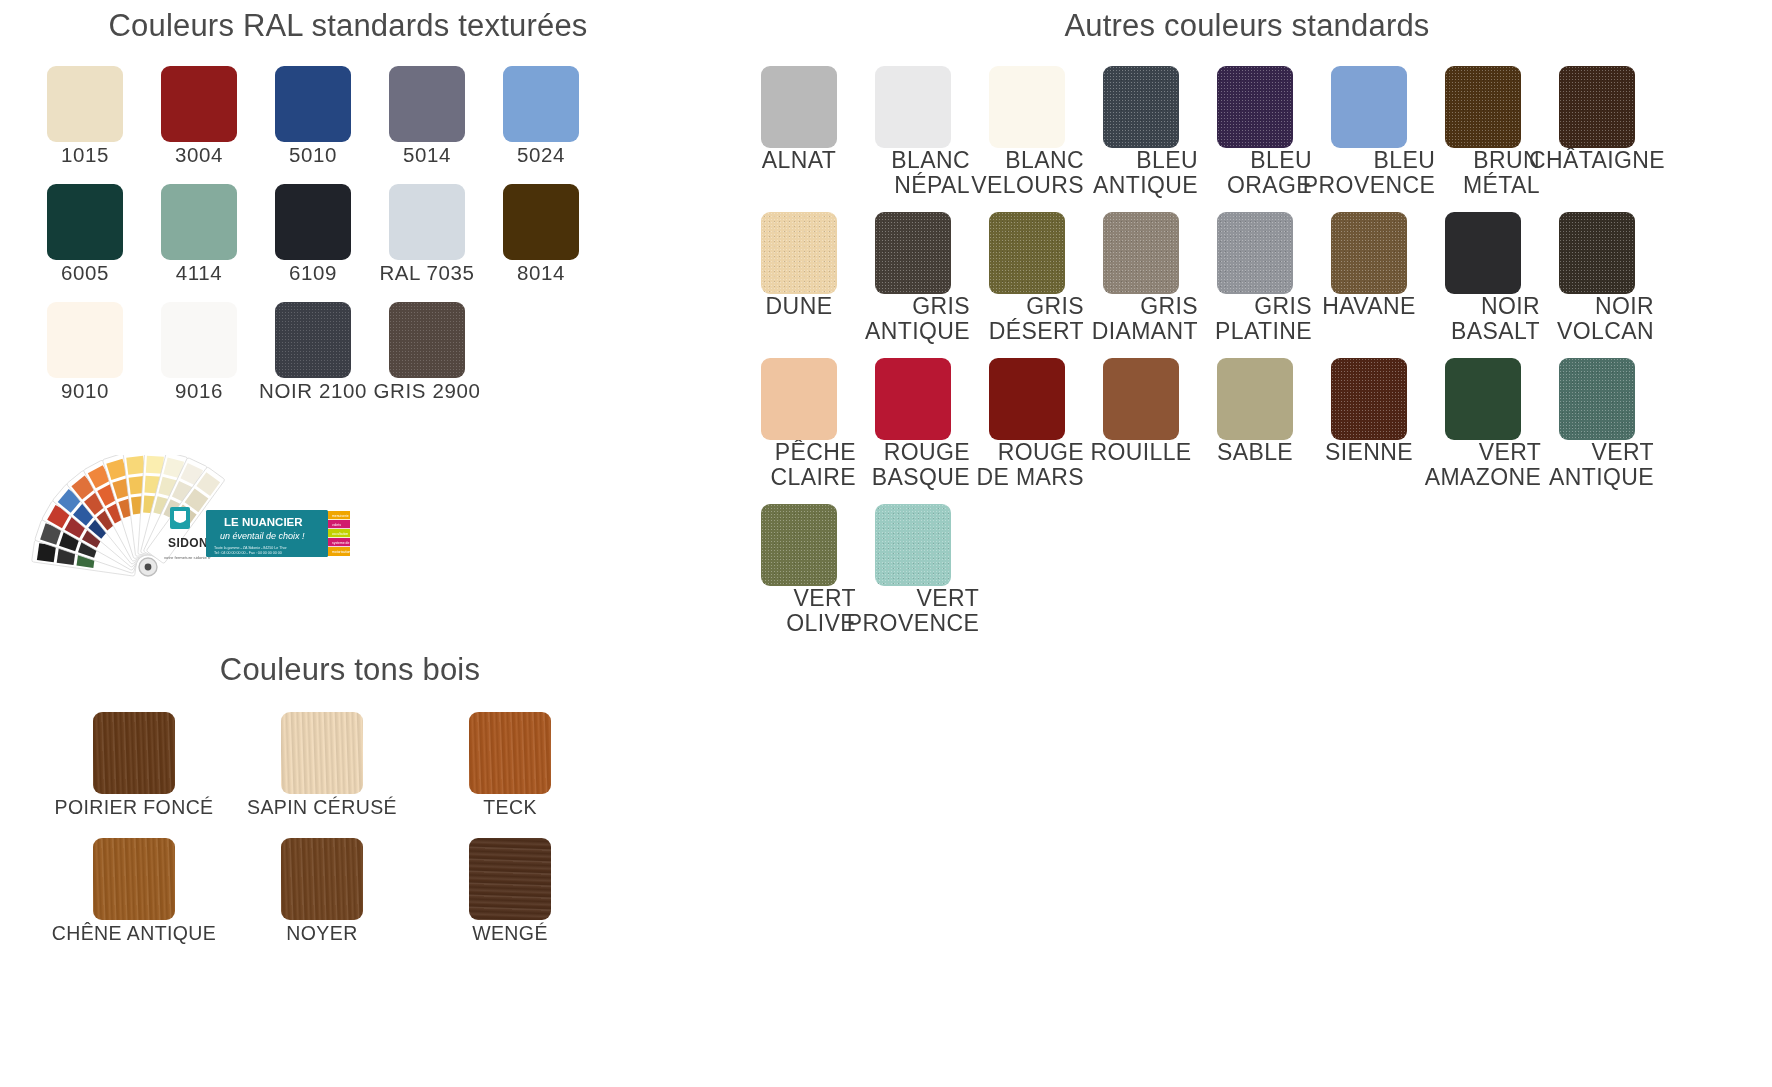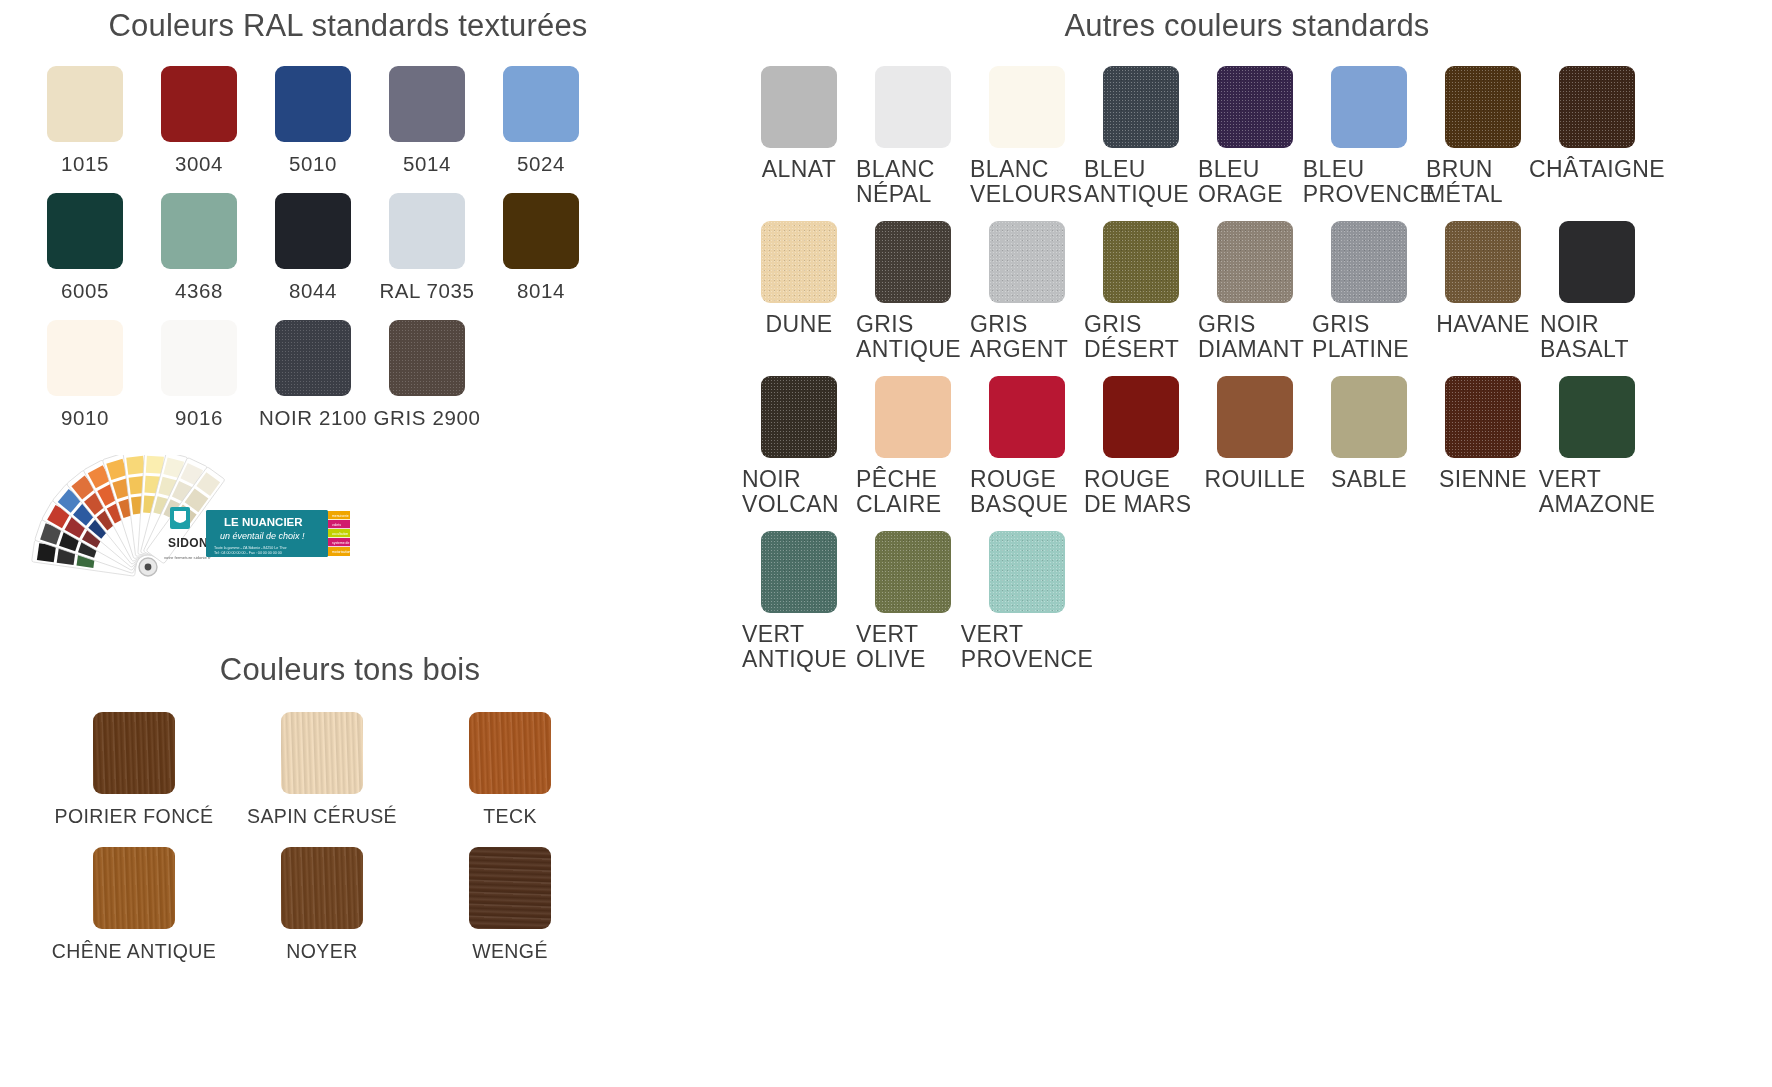--- a/index.html
+++ b/index.html
@@ -77,25 +77,24 @@
       repeating-linear-gradient(2deg,
         rgba(255,255,255,.10) 0px,
         rgba(255,255,255,.10) 1px,
         rgba(0,0,0,.12) 2px,
         rgba(0,0,0,.05) 4px,
         rgba(255,255,255,.08) 6px,
         rgba(0,0,0,.10) 9px,
         rgba(255,255,255,.05) 12px);
   }
   .chip-label{
-    margin-top:9px;
     font-size:19.5px;
     line-height:26px;
     color:#3c3c3c;
-    text-align:left;
+    text-align:right;
     letter-spacing:.4px;
     font-family:"Liberation Sans", sans-serif;
   }
   .chip-label.ral{font-size:20.5px;letter-spacing:.6px;}
 
   
   #ral-section{position:absolute;left:28px;top:8px;width:640px;}
   #ral-title{margin:0 0 22px 0;}
   #ral-grid .cell{width:114px;margin-right:0;margin-bottom:16px;}
   #ral-grid .chip{width:76px;height:76px;}
@@ -151,25 +150,25 @@
         <div class="cell">
           <div class="chip" style="background: rgb(123, 163, 214);"></div>
           <div class="chip-label ral">5024</div>
         </div>
         <div class="cell">
           <div class="chip" style="background: rgb(19, 61, 56);"></div>
           <div class="chip-label ral">6005</div>
         </div>
         <div class="cell">
           <div class="chip" style="background: rgb(133, 171, 157);"></div>
-          <div class="chip-label ral">4368</div>
+          <div class="chip-label ral">4114</div>
         </div>
         <div class="cell">
           <div class="chip" style="background: rgb(32, 35, 42);"></div>
-          <div class="chip-label ral">8044</div>
+          <div class="chip-label ral">6109</div>
         </div>
         <div class="cell">
           <div class="chip" style="background: rgb(211, 218, 225);"></div>
           <div class="chip-label ral">RAL 7035</div>
         </div>
         <div class="cell">
           <div class="chip" style="background: rgb(74, 49, 9);"></div>
           <div class="chip-label ral">8014</div>
         </div>
         <div class="cell">
@@ -378,24 +377,20 @@
         </div>
         <div class="cell">
           <div class="chip metal" style="background: rgb(236, 211, 168);"></div>
           <div class="chip-label">DUNE</div>
         </div>
         <div class="cell">
           <div class="chip metal" style="background: rgb(69, 62, 55);"></div>
           <div class="chip-label">GRIS ANTIQUE</div>
         </div>
         <div class="cell">
-          <div class="chip metal" style="background: rgb(189, 191, 193);"></div>
-          <div class="chip-label">GRIS ARGENT</div>
-        </div>
-        <div class="cell">
           <div class="chip metal" style="background: rgb(107, 100, 52);"></div>
           <div class="chip-label">GRIS DÉSERT</div>
         </div>
         <div class="cell">
           <div class="chip metal" style="background: rgb(141, 130, 117);"></div>
           <div class="chip-label">GRIS DIAMANT</div>
         </div>
         <div class="cell">
           <div class="chip metal" style="background: rgb(145, 148, 154);"></div>
           <div class="chip-label">GRIS PLATINE</div>

